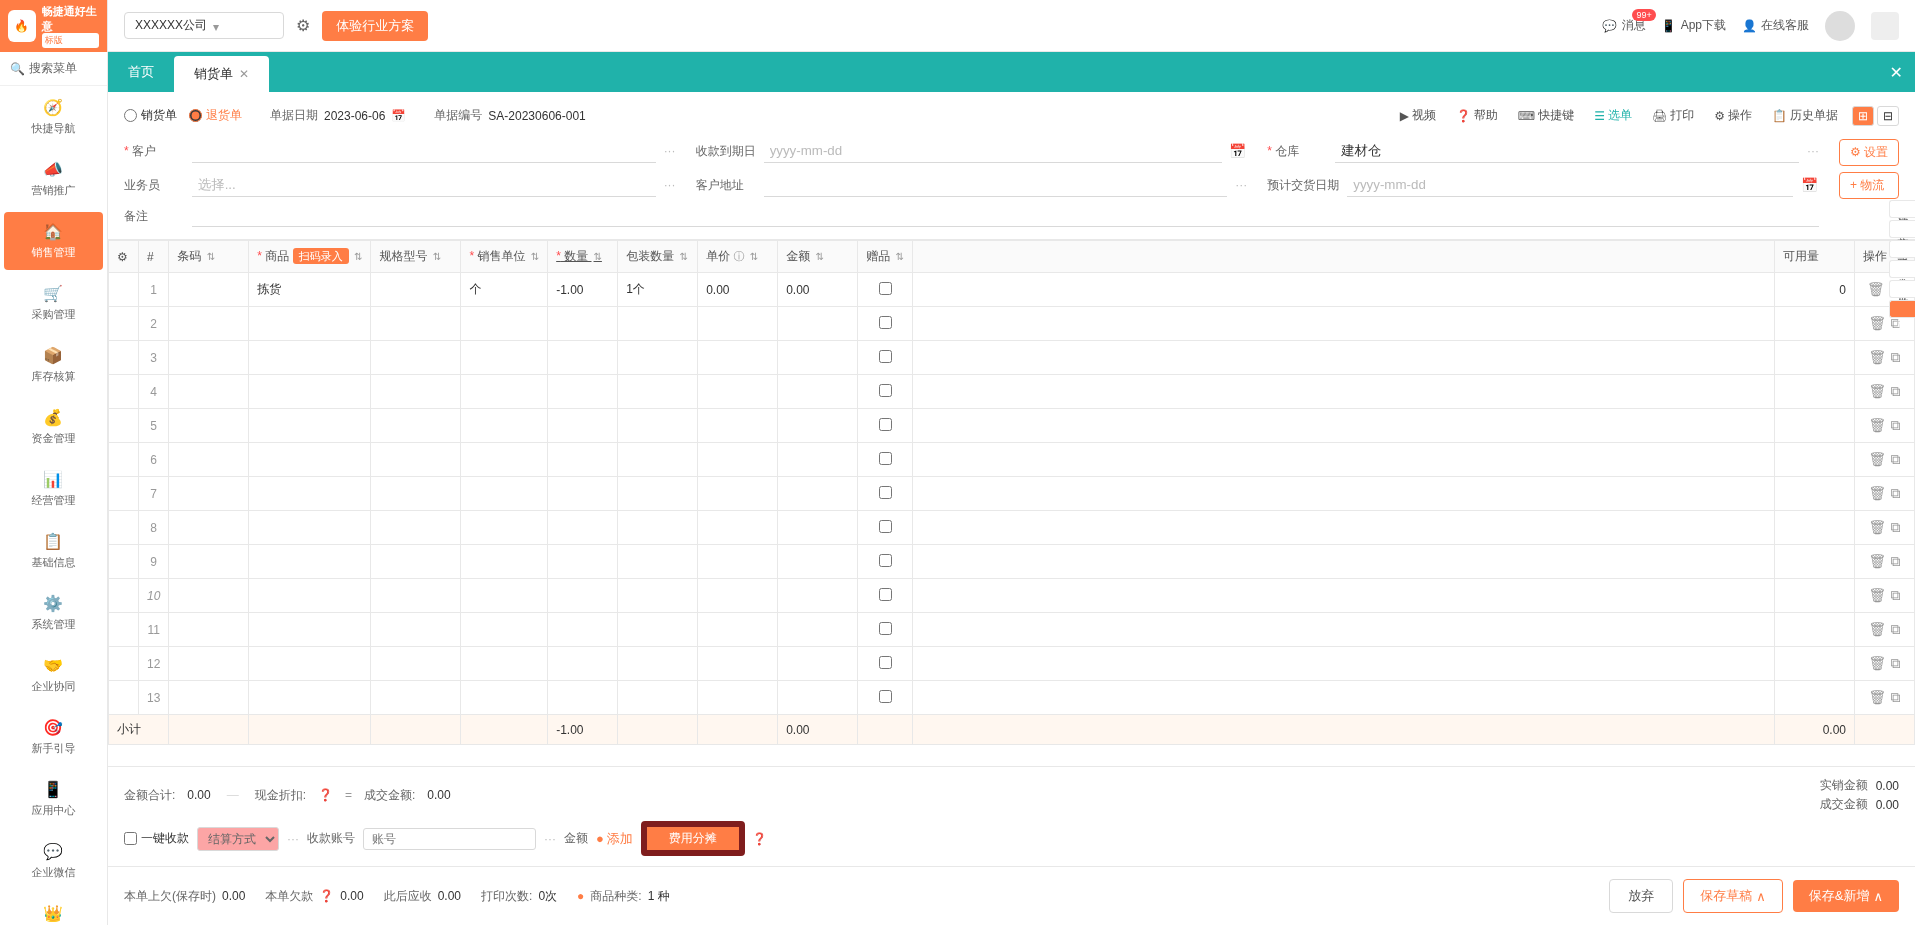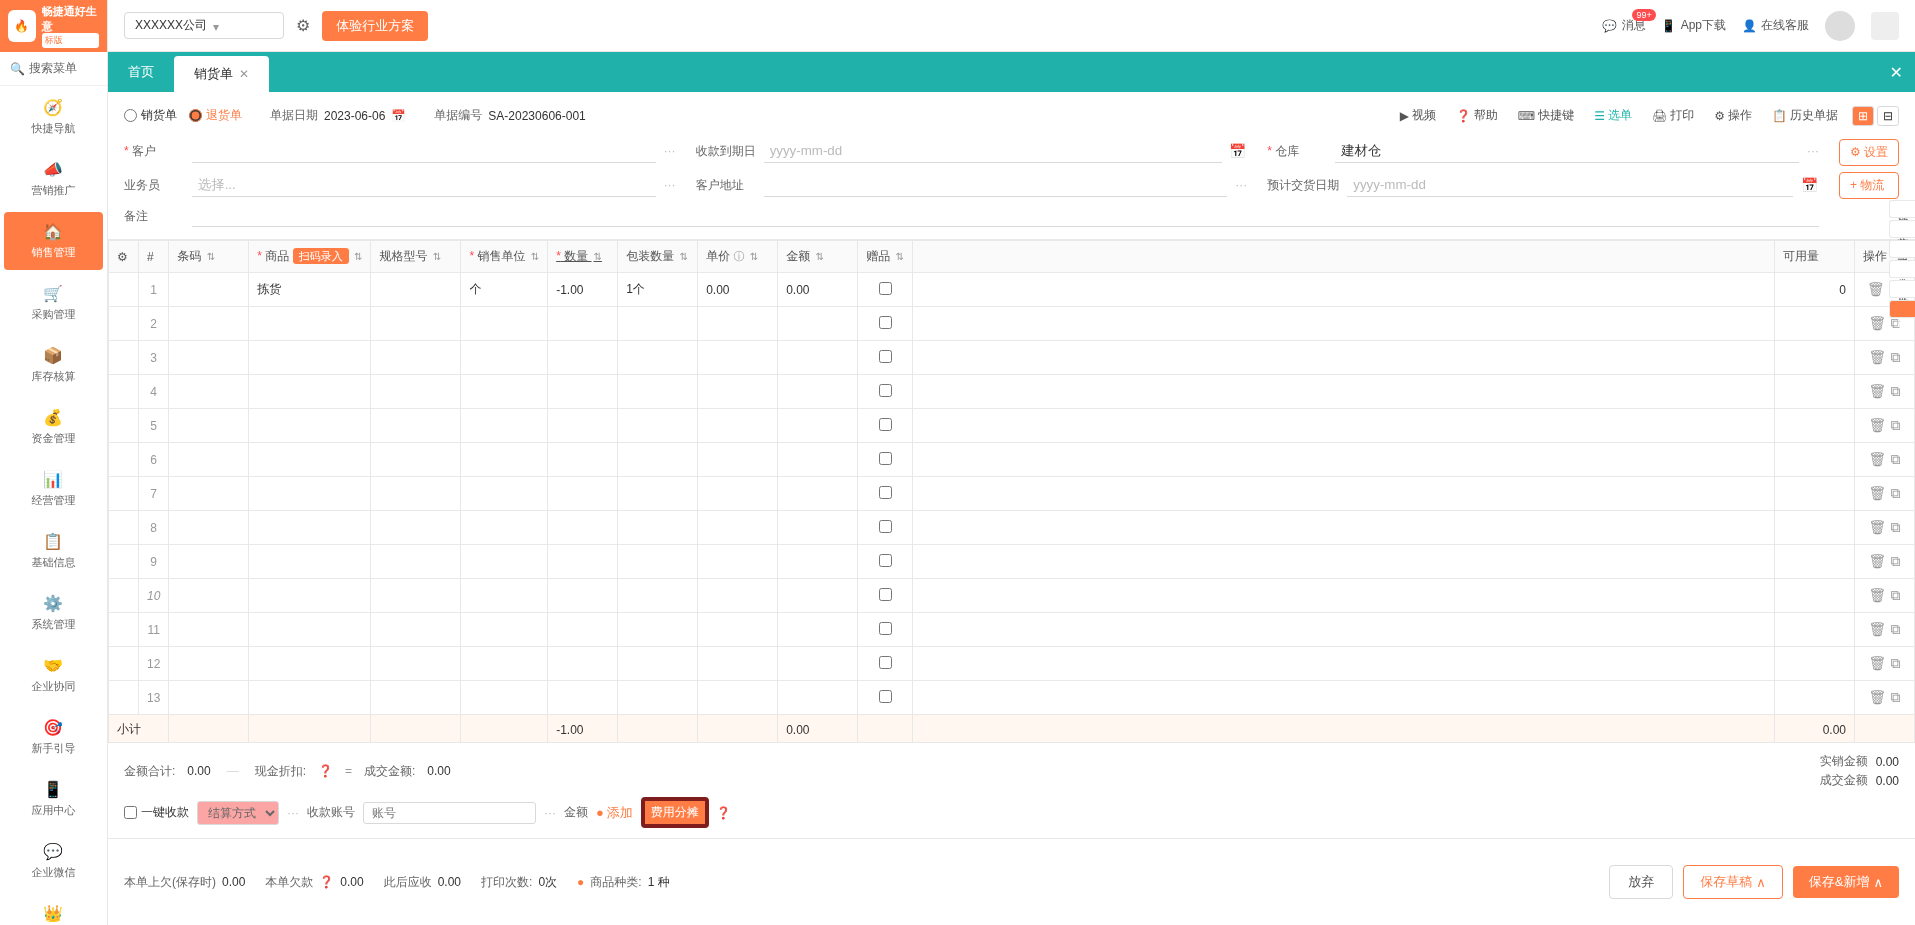--- a/index.html
+++ b/index.html
@@ -103,26 +103,26 @@
     .bottom-summary { background: #fff; border-top: 1px solid #e8e8e8; padding: 10px 16px; }
     .summary-row1 { display: flex; align-items: center; gap: 12px; margin-bottom: 8px; }
     .summary-label { color: #666; }
     .summary-value { color: #333; font-weight: 500; }
     .summary-eq { color: #999; }
     .summary-row2 { display: flex; align-items: center; gap: 8px; }
     .checkbox-item { display: flex; align-items: center; gap: 4px; cursor: pointer; }
     .select-input { border: 1px solid #d9d9d9; border-radius: 3px; padding: 3px 6px; background: #fca5a5; font-size: 12px; color: #666; cursor: pointer; }
     .text-input-sm { border: 1px solid #d9d9d9; border-radius: 3px; padding: 3px 8px; background: #fff; font-size: 12px; color: #333; outline: none; }
     .add-btn { background: none; border: none; color: #ff7d45; cursor: pointer; font-size: 13px; display: flex; align-items: center; gap: 3px; }
-    .feesbtn { border: 4px solid #7f1d1d; color: #ff7d45; background: #fff; border-radius: 4px; padding: 3px 6px; cursor: pointer; font-size: 12px; }
+    .feesbtn { border: 6px solid #7f1d1d; color: #ff7d45; background: #fff; border-radius: 4px; padding: 3px 22px; cursor: pointer; font-size: 12px; }
     .feesbtn.active { background: #ff7d45; color: #fff; }
     .help-icon { color: #bbb; cursor: pointer; }
 
     
-    .page-footer { background: #fff; border-top: 1px solid #e8e8e8; padding: 26px 16px; display: flex; align-items: center; gap: 20px; }
+    .page-footer { background: #fff; border-top: 1px solid #e8e8e8; padding: 12px 16px; display: flex; align-items: center; gap: 20px; }
     .footer-stat { display: flex; align-items: center; gap: 6px; color: #666; font-size: 12px; }
     .footer-stat-value { color: #333; font-weight: 500; }
     .footer-right { margin-left: auto; display: flex; align-items: center; gap: 10px; }
     .discard-btn { border: 1px solid #d9d9d9; background: #fff; color: #555; border-radius: 4px; padding: 7px 18px; cursor: pointer; font-size: 13px; }
     .save-draft-btn { border: 1px solid #ff7d45; color: #ff7d45; background: #fff; border-radius: 4px; padding: 7px 16px; cursor: pointer; font-size: 13px; display: flex; align-items: center; gap: 4px; }
     .save-new-btn { background: #ff7d45; color: #fff; border: none; border-radius: 4px; padding: 7px 16px; cursor: pointer; font-size: 13px; display: flex; align-items: center; gap: 4px; }
 
     
     .right-float { position: fixed; right: 0; top: 200px; display: flex; flex-direction: column; gap: 2px; z-index: 100; }
     .float-btn { width: 26px; background: #fff; border: 1px solid #e8e8e8; border-right: none; padding: 8px 4px; cursor: pointer; display: flex; align-items: center; justify-content: center; color: #666; font-size: 13px; border-radius: 3px 0 0 3px; writing-mode: vertical-rl; font-size: 11px; }

